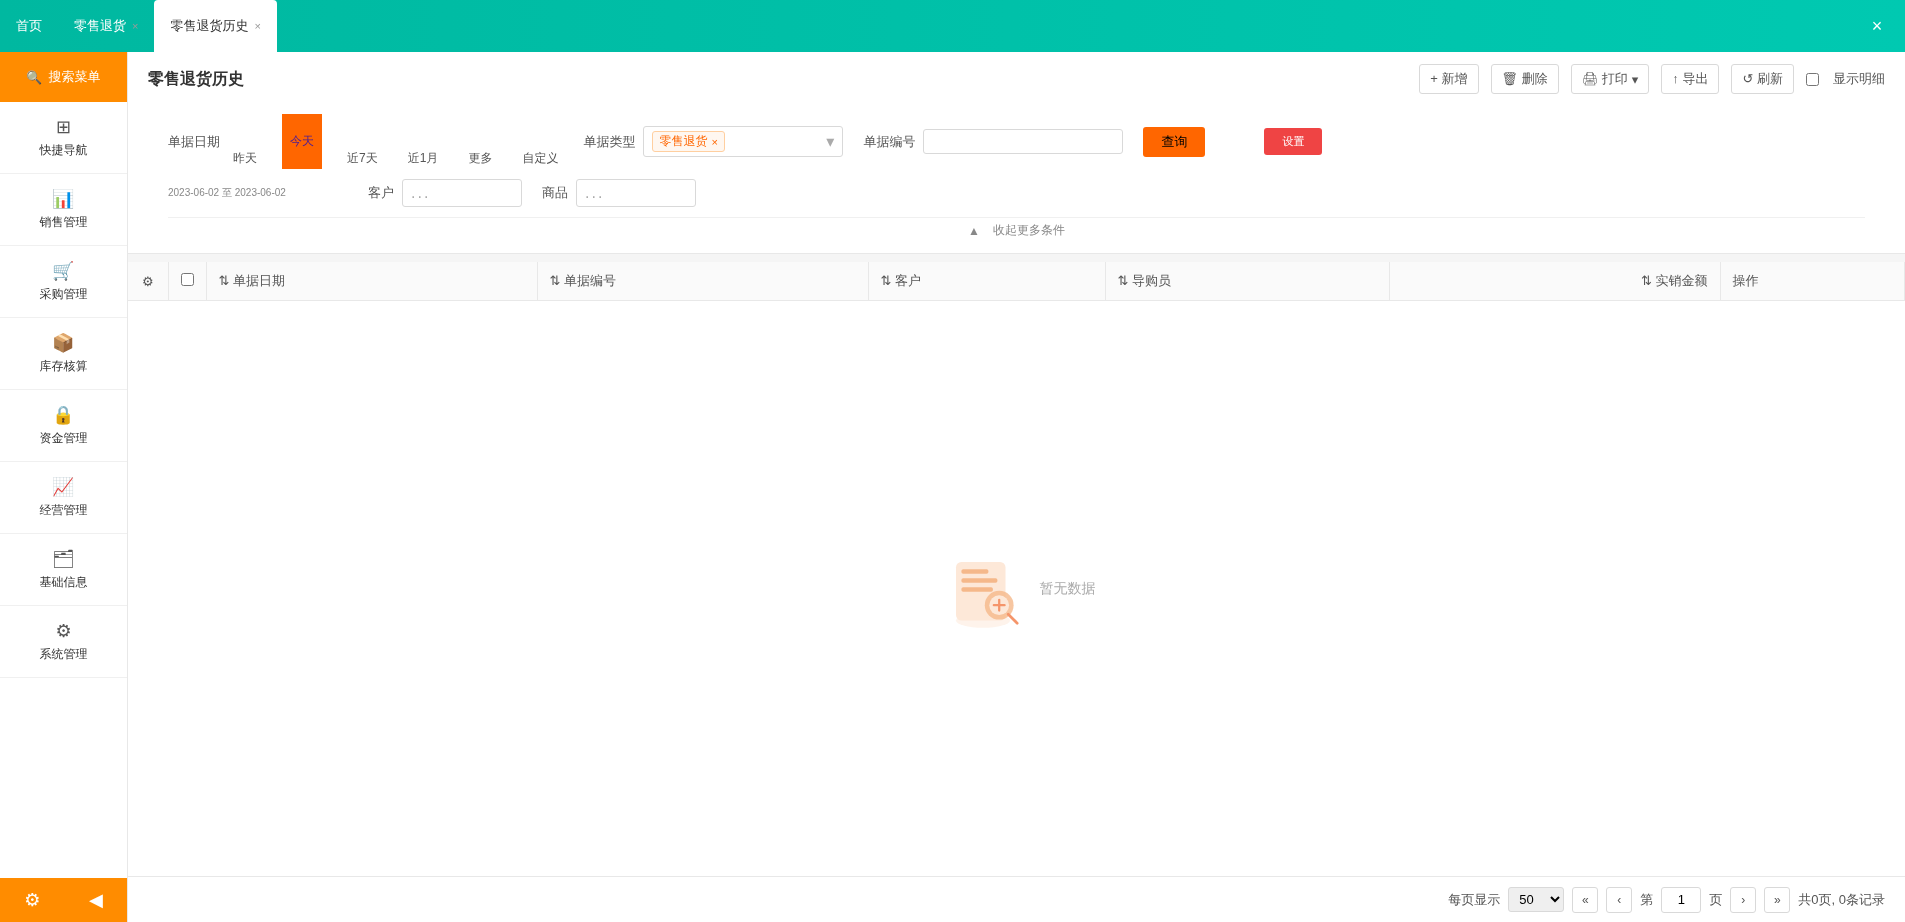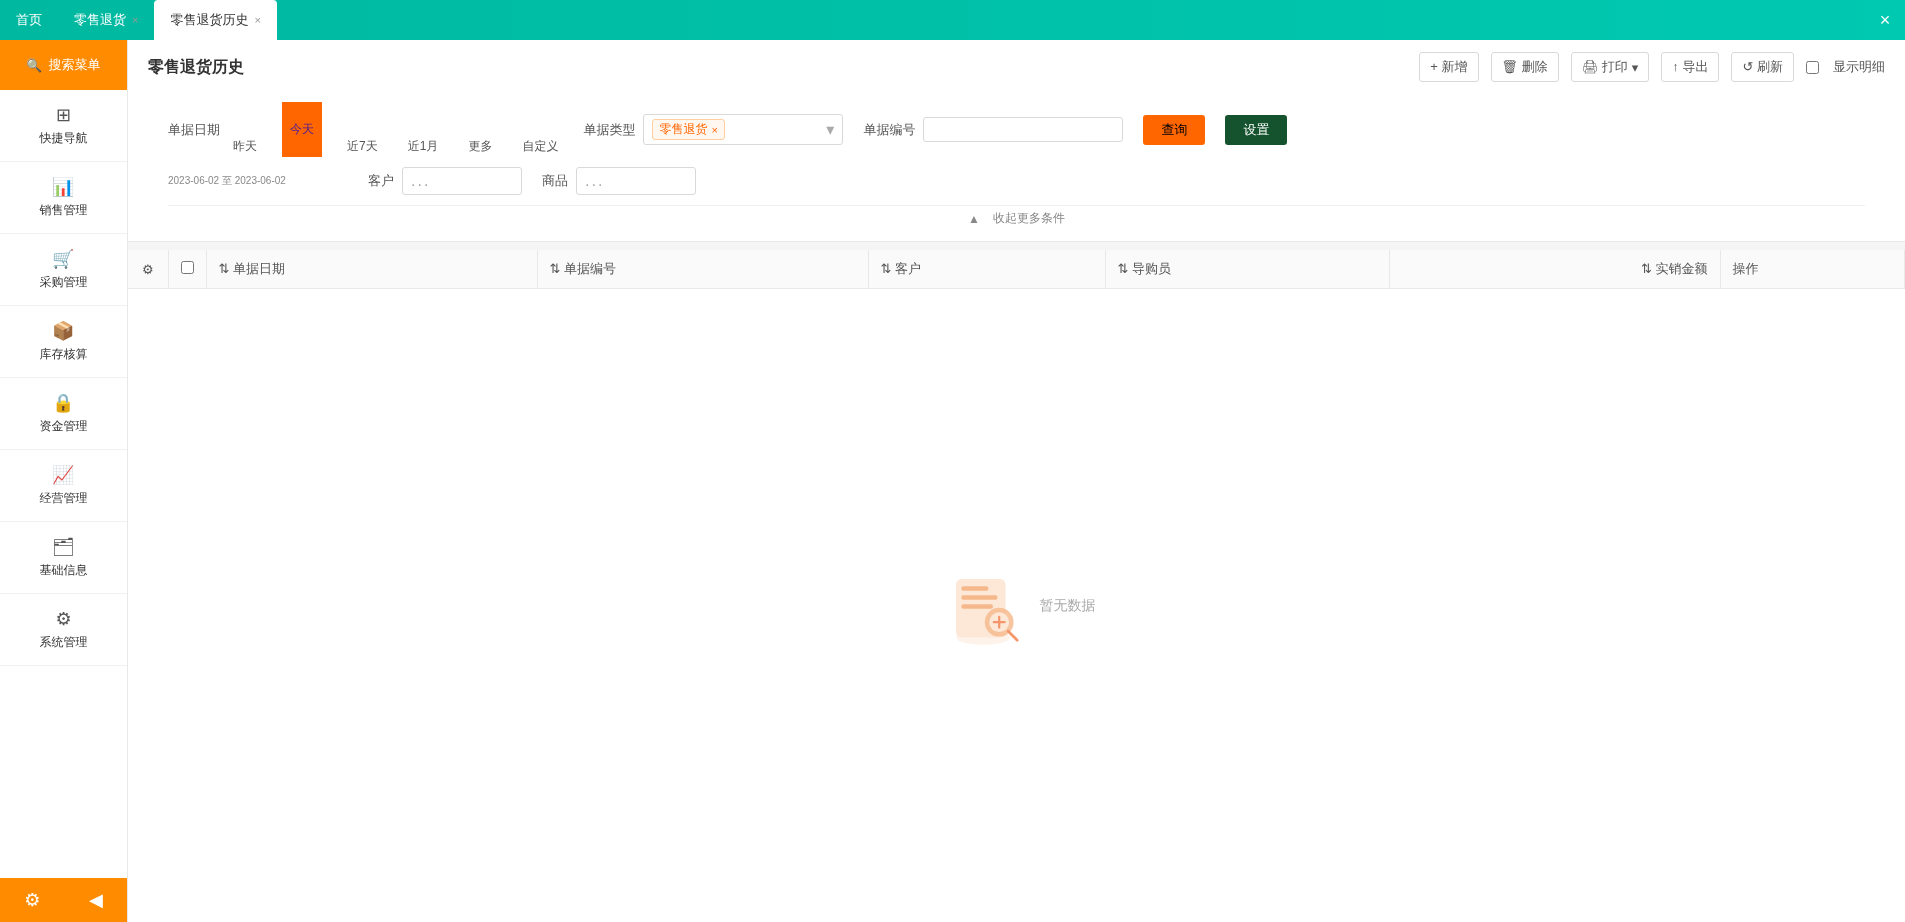--- a/index.html
+++ b/index.html
@@ -1,24 +1,24 @@
 <!DOCTYPE html>
 <html><head>
   <meta charset="utf-8">
   <style>
     * { box-sizing: border-box; margin: 0; padding: 0; font-family: 'Microsoft YaHei', Arial, sans-serif; }
     body { display: flex; flex-direction: column; height: 922px; overflow: hidden; background: #f5f5f5; }
 
     
     .topbar {
-      height: 40px;
+      height: 52px;
       background: linear-gradient(90deg, #00b8a0, #00c9b1);
       display: flex;
       align-items: center;
-      padding: 0 0 0 0;
+      padding: 0 8px 0 0;
       flex-shrink: 0;
     }
     .topbar-tabs {
       display: flex;
       align-items: center;
       height: 100%;
       flex: 1;
     }
     .topbar-tab {
       height: 100%;
@@ -140,27 +140,28 @@
     .btn-query {
       background: #ff6600;
       color: #000000;
       border: none;
       padding: 6px 18px;
       border-radius: 3px;
       font-size: 13px;
       cursor: pointer;
     }
     .btn-settings {
-      background: #14532d;
+      background: #ef4444;
       color: #fff;
       border: none;
       padding: 6px 18px;
       border-radius: 3px;
-      font-size: 13px;
-      cursor: pointer;
+      font-size: 11px;
+      cursor: pointer;
+      margin-left: 39px;
     }
     .checkbox-label { display: flex; align-items: center; gap: 14px; font-size: 13px; color: #555; }
 
     
     .filter-area {
       padding: 10px 20px;
       background: #fff;
     }
     .filter-row {
       display: flex;
@@ -516,15 +517,32 @@
           <circle cx="68" cy="68" r="16" fill="#f5b88a" opacity="0.8"></circle>
           <circle cx="68" cy="68" r="11" fill="#fde8d8"></circle>
           <line x1="62" y1="68" x2="74" y2="68" stroke="#f5956a" stroke-width="2.5" stroke-linecap="round"></line>
           <line x1="68" y1="62" x2="68" y2="74" stroke="#f5956a" stroke-width="2.5" stroke-linecap="round"></line>
           <line x1="78" y1="78" x2="88" y2="88" stroke="#f5956a" stroke-width="3" stroke-linecap="round"></line>
         </svg>
         <span class="empty-text">暂无数据</span>
       </div>
     </div>
 
+    <div class="pagination-bar">
+      <span>每页显示</span>
+      <select class="page-size-select">
+        <option value="50">50</option>
+        <option value="10">10</option>
+        <option value="20">20</option>
+        <option value="100">100</option>
+      </select>
+      <div class="page-nav-btn">«</div>
+      <div class="page-nav-btn">‹</div>
+      <span>第</span>
+      <input class="page-input" type="text" value="1" style="">
+      <span>页</span>
+      <div class="page-nav-btn">›</div>
+      <div class="page-nav-btn">»</div>
+      <span>共0页, 0条记录</span>
+    </div>
 
   </div>
 </div>
 
 </body></html>

